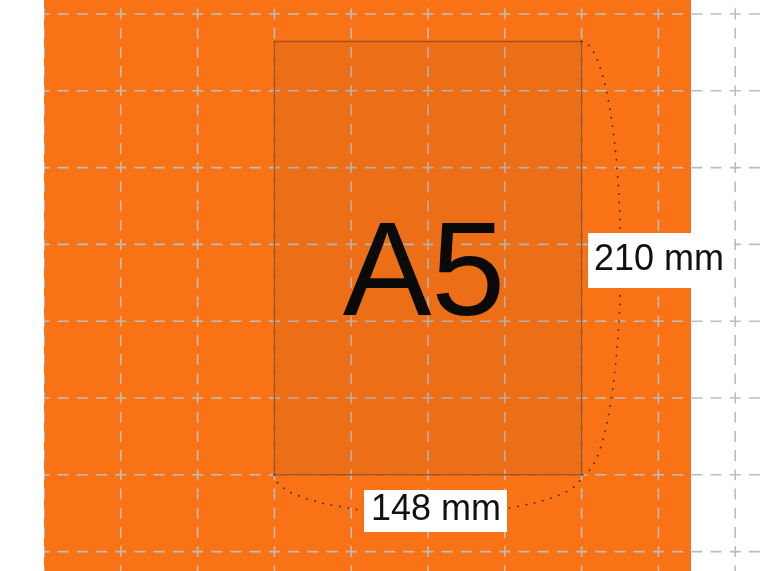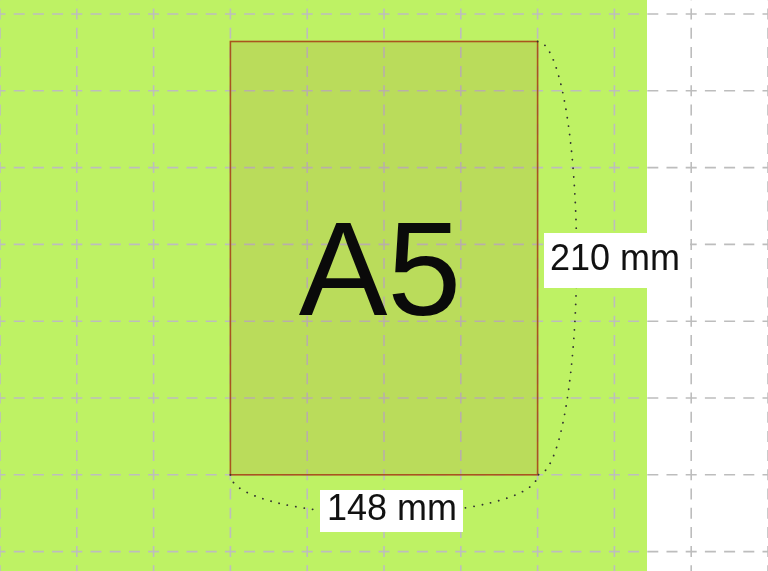--- a/index.html
+++ b/index.html
@@ -7,21 +7,22 @@
     padding: 0;
     background: #ffffff;
     width: 768px;
     height: 571px;
     overflow: hidden;
   }
   .stage {
     position: relative;
     width: 647px;
     height: 571px;
-    background: #bef264;
+    background: #f97316;
+    margin-left: 44px;
   }
   svg { display: block; }
 
   .grid-line {
     stroke: #bdbdbd;
     stroke-width: 1.6;
     stroke-dasharray: 11 8.2;
     fill: none;
   }
   .grid-h { stroke-dashoffset: 5.5; }

